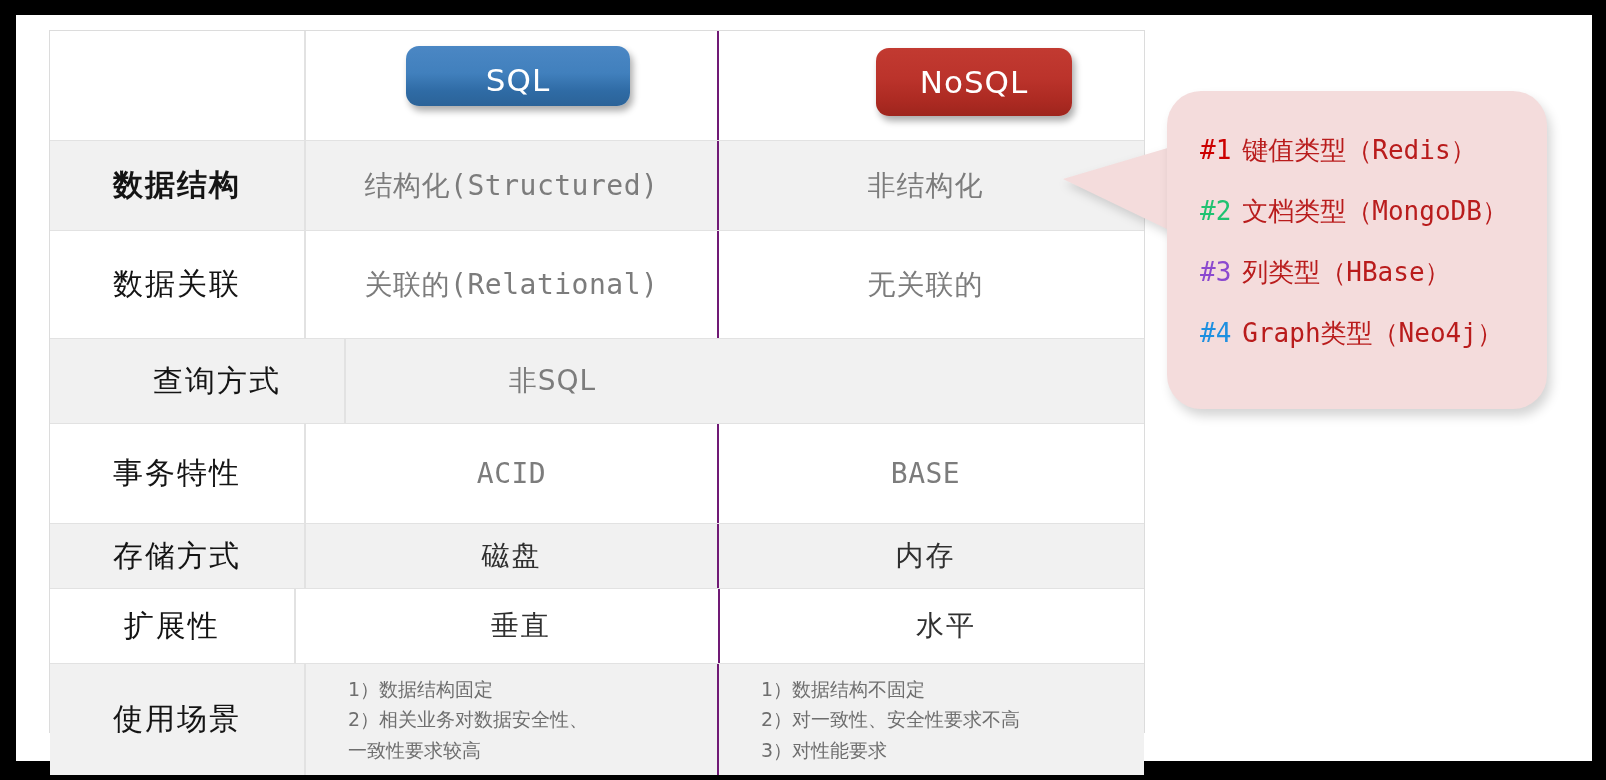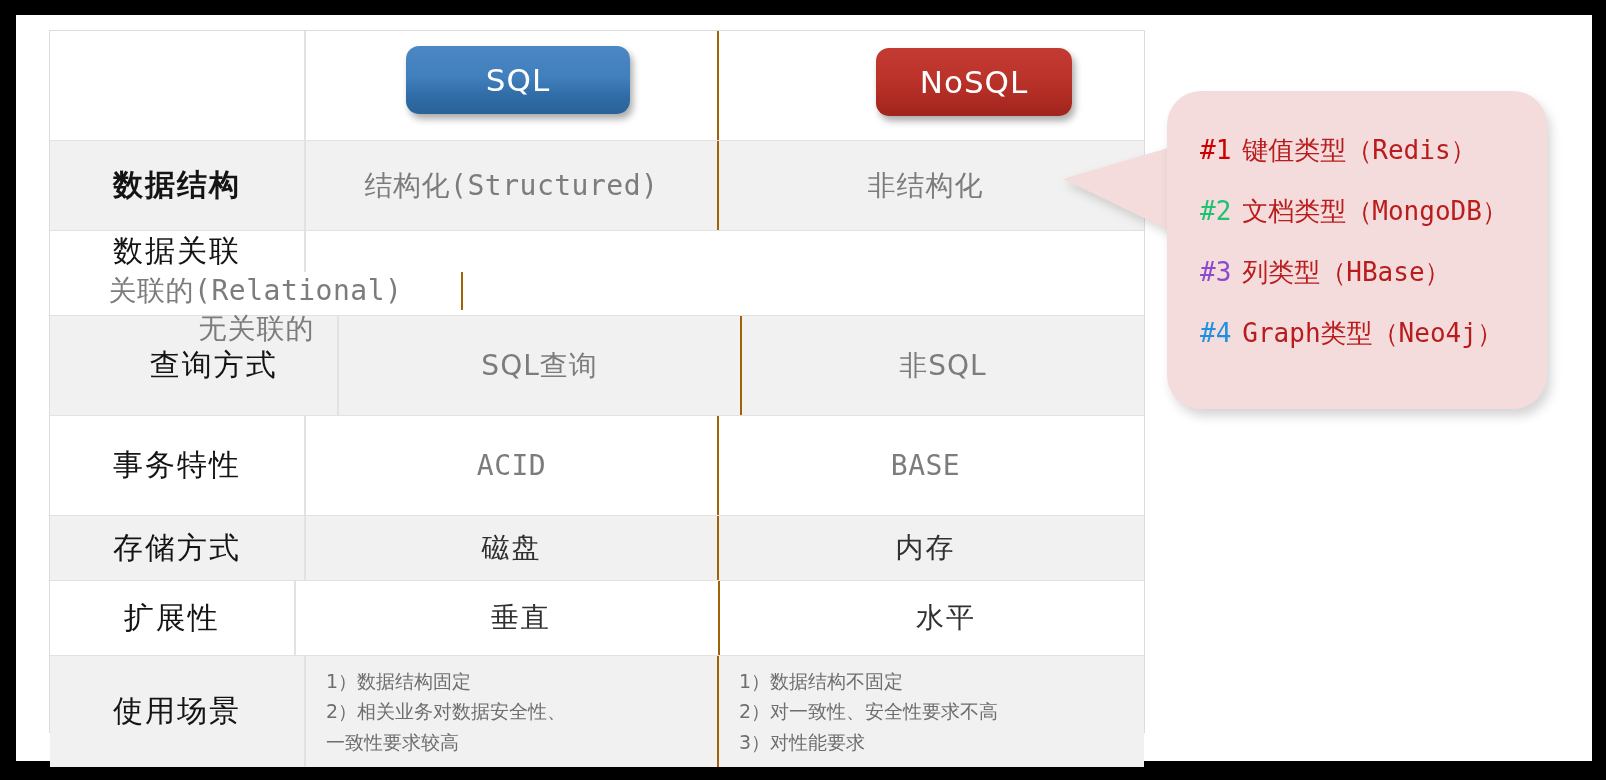--- a/index.html
+++ b/index.html
@@ -61,21 +61,21 @@
     text-align: right;
   }
   .cell-val {
     width: 413px;
     box-sizing: border-box;
     display: flex;
     align-items: center;
     justify-content: center;
     text-align: center;
   }
-  .cell-val.first { border-right: 2px solid #a16207; }
+  .cell-val.first { border-right: 2px solid #701a75; }
 
   .label-text {
     font-size: 30px;
     color: #141414;
     letter-spacing: 2px;
   }
   .label-text.bold { font-weight: bold; }
 
   .val-text {
     font-size: 28px;
@@ -91,30 +91,30 @@
     color: #303030;
     font-family: "DejaVu Sans", sans-serif;
     letter-spacing: 2px;
   }
   .val-list {
     font-size: 19px;
     color: #6e6e6e;
     line-height: 1.58;
     text-align: left;
     font-family: "DejaVu Sans", sans-serif;
-    padding-left: 20px;
+    padding-left: 42px;
     width: 100%;
     box-sizing: border-box;
   }
 
   
   .r-head { height: 110px; }
   .r1 { height: 90px; }
-  .r2 { height: 85px; flex-direction: column; }
-  .r3 { height: 100px; padding-left: 40px; }
+  .r2 { height: 108px; }
+  .r3 { height: 85px; padding-left: 40px; }
   .r4 { height: 100px; }
   .r5 { height: 65px; }
   .r6 { height: 75px; gap: 28px; }
   .r7 { height: 111px; }
 
   
   .pill {
     display: inline-block;
     border-radius: 13px;
     color: #ffffff;
@@ -122,21 +122,21 @@
     letter-spacing: 1px;
     text-align: center;
     box-sizing: border-box;
     font-family: "DejaVu Sans", sans-serif;
   }
   #pill-sql {
     position: absolute;
     left: 390px;
     top: 31px;
     width: 224px;
-    height: 68px;
+    height: 60px;
     line-height: 68px;
     background: linear-gradient(to bottom, #4b87c4 0%, #4180bd 45%, #2f6ba5 75%, #2b6398 100%);
     box-shadow: 3px 5px 7px rgba(0,0,0,0.33);
   }
   #pill-nosql {
     position: absolute;
     left: 860px;
     top: 33px;
     width: 196px;
     height: 68px;
@@ -235,23 +235,20 @@
         </div>
         <div class="cell-val">
           <span class="val-text plainfont">无关联的</span>
         </div>
       </div>
 
       <div class="trow r3 shaded">
         <div class="cell-label">
           <span class="label-text">查询方式</span>
         </div>
-        <div class="cell-val first">
-          <span class="val-text plainfont">SQL查询</span>
-        </div>
         <div class="cell-val">
           <span class="val-text plainfont">非SQL</span>
         </div>
       </div>
 
       <div class="trow r4 plain">
         <div class="cell-label">
           <span class="label-text">事务特性</span>
         </div>
         <div class="cell-val first">

